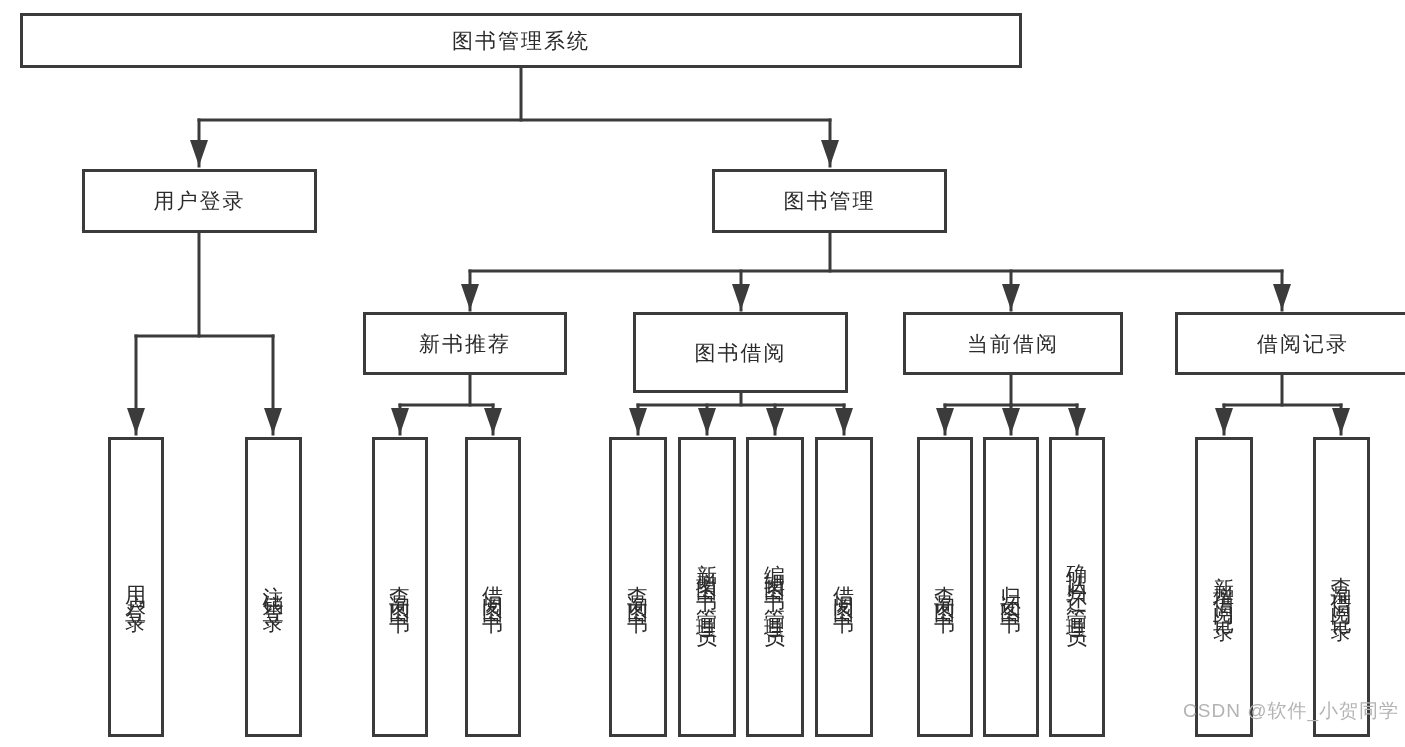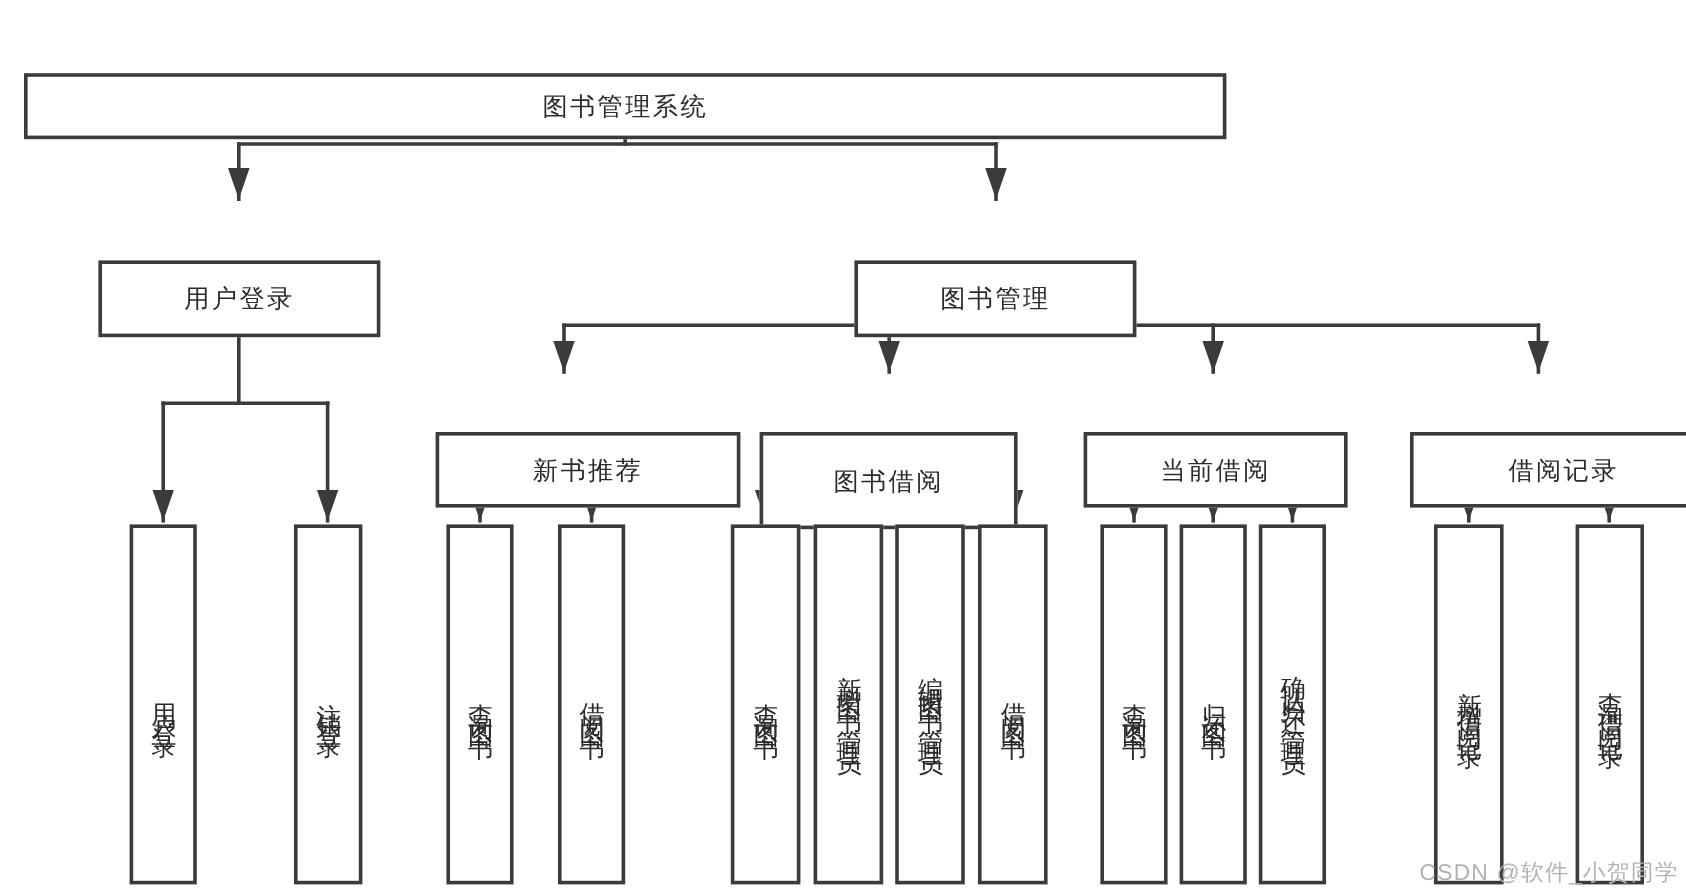--- a/index.html
+++ b/index.html
@@ -33,32 +33,32 @@
     position: absolute;
     box-sizing: border-box;
     border: 3px solid var(--line);
     background: var(--box-bg);
     display: flex;
     align-items: center;
     justify-content: center;
     font-size: 21px;
     color: var(--text);
   }
-  .box.h { letter-spacing: 2px; margin-top: 48px; }
+  .box.h { letter-spacing: 2px; }
   .box.v .vtext {
     writing-mode: vertical-rl;
     text-orientation: mixed;
     letter-spacing: 9px;
     line-height: 1;
     white-space: nowrap;
   }
   .watermark {
     position: absolute;
     right: 6px;
-    top: 714px;
+    top: 698px;
     font-size: 19px;
     letter-spacing: 1px;
     color: var(--watermark);
     z-index: 5;
     margin-left: 14px;
   }
 </style>
 </head>
 <body>
 
@@ -110,21 +110,21 @@
     <line x1="1224" y1="405" x2="1341" y2="405"></line>
     <line x1="1224" y1="405" x2="1224" y2="434" marker-end="url(#ah)"></line>
     <line x1="1341" y1="405" x2="1341" y2="434" marker-end="url(#ah)"></line>
   </svg>
 
   <div class="box h" style="left:20px;top:13px;width:1002px;height:55px">图书管理系统</div>
 
   <div class="box h" style="left:82px;top:169px;width:235px;height:64px">用户登录</div>
   <div class="box h" style="left:712px;top:169px;width:235px;height:64px">图书管理</div>
 
-  <div class="box h" style="left:363px;top:312px;width:254px;height:63px">新书推荐</div>
+  <div class="box h" style="left:363px;top:312px;width:204px;height:63px">新书推荐</div>
   <div class="box h" style="left:633px;top:312px;width:215px;height:81px">图书借阅</div>
   <div class="box h" style="left:903px;top:312px;width:220px;height:63px">当前借阅</div>
   <div class="box h" style="left:1175px;top:312px;width:256px;height:63px">借阅记录</div>
 
   <div class="box v" style="left:108px;top:437px;width:56px;height:300px">
     <span class="vtext">用户登录</span>
   </div>
   <div class="box v" style="left:245px;top:437px;width:57px;height:300px">
     <span class="vtext">注销登录</span>
   </div>

